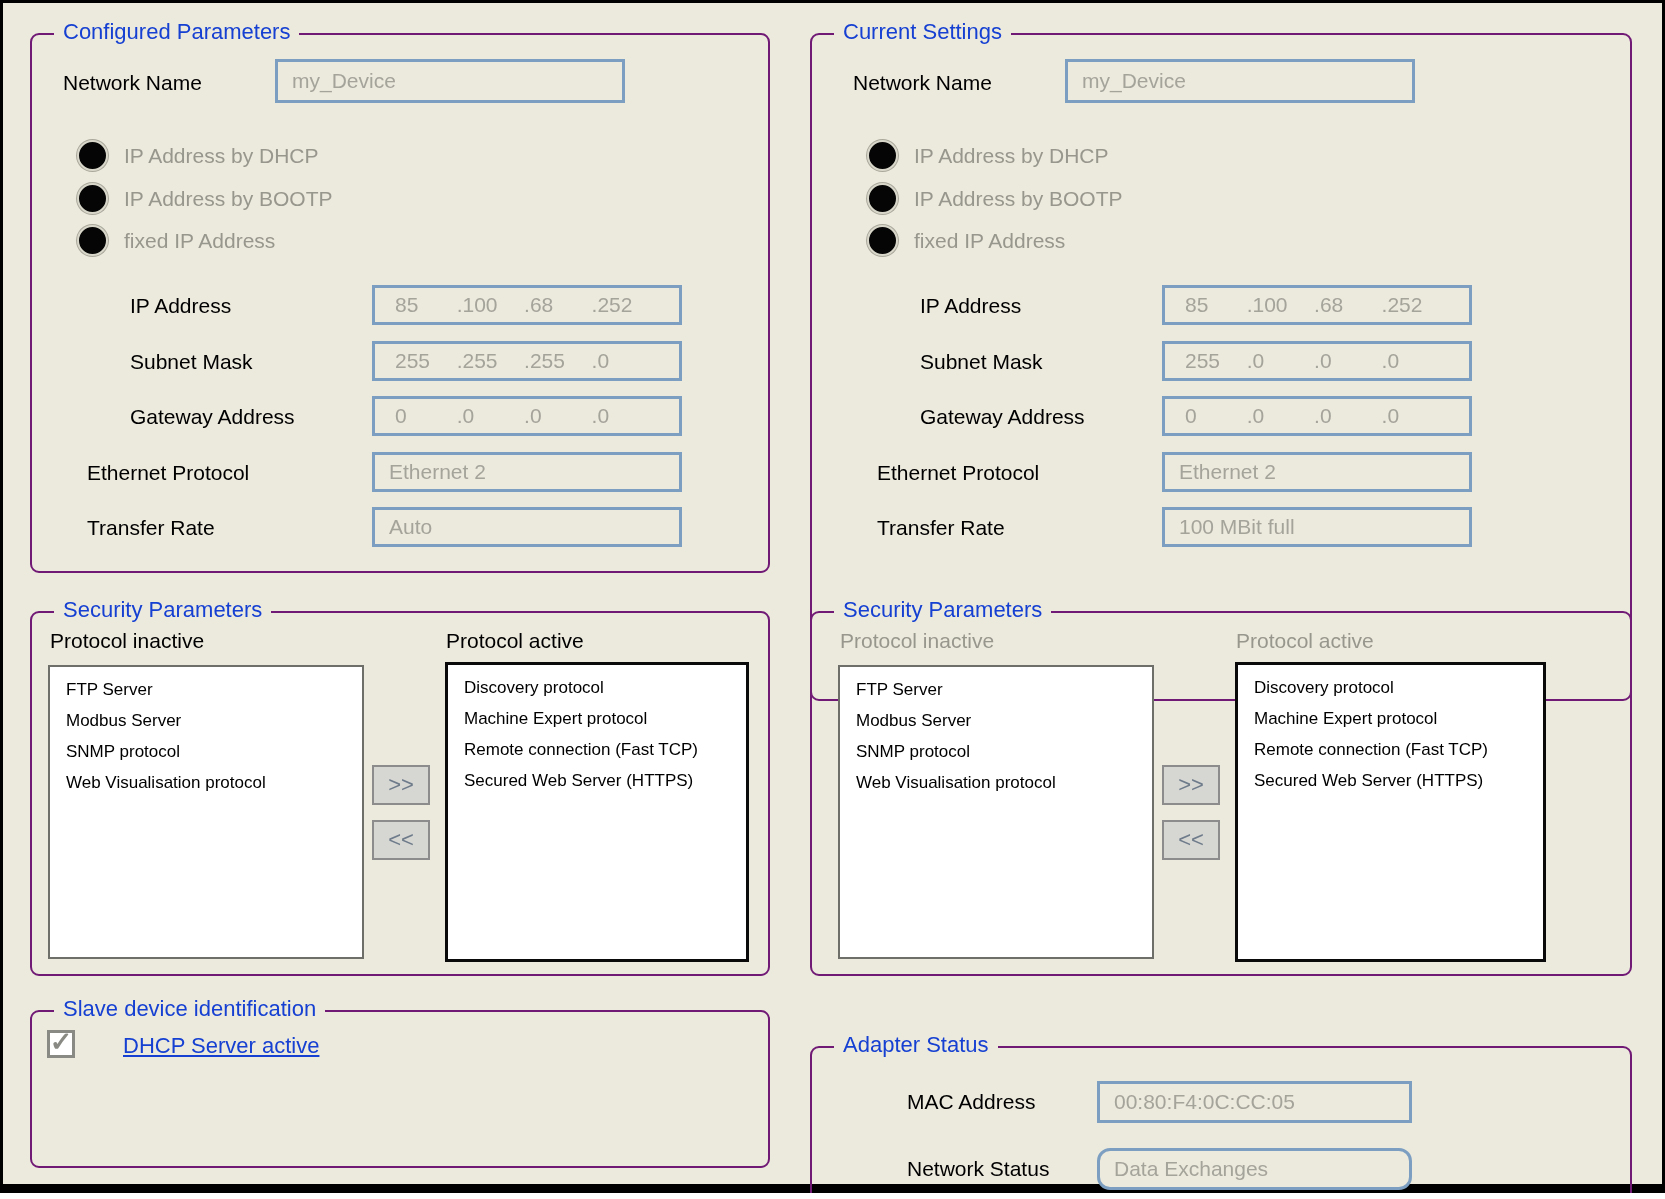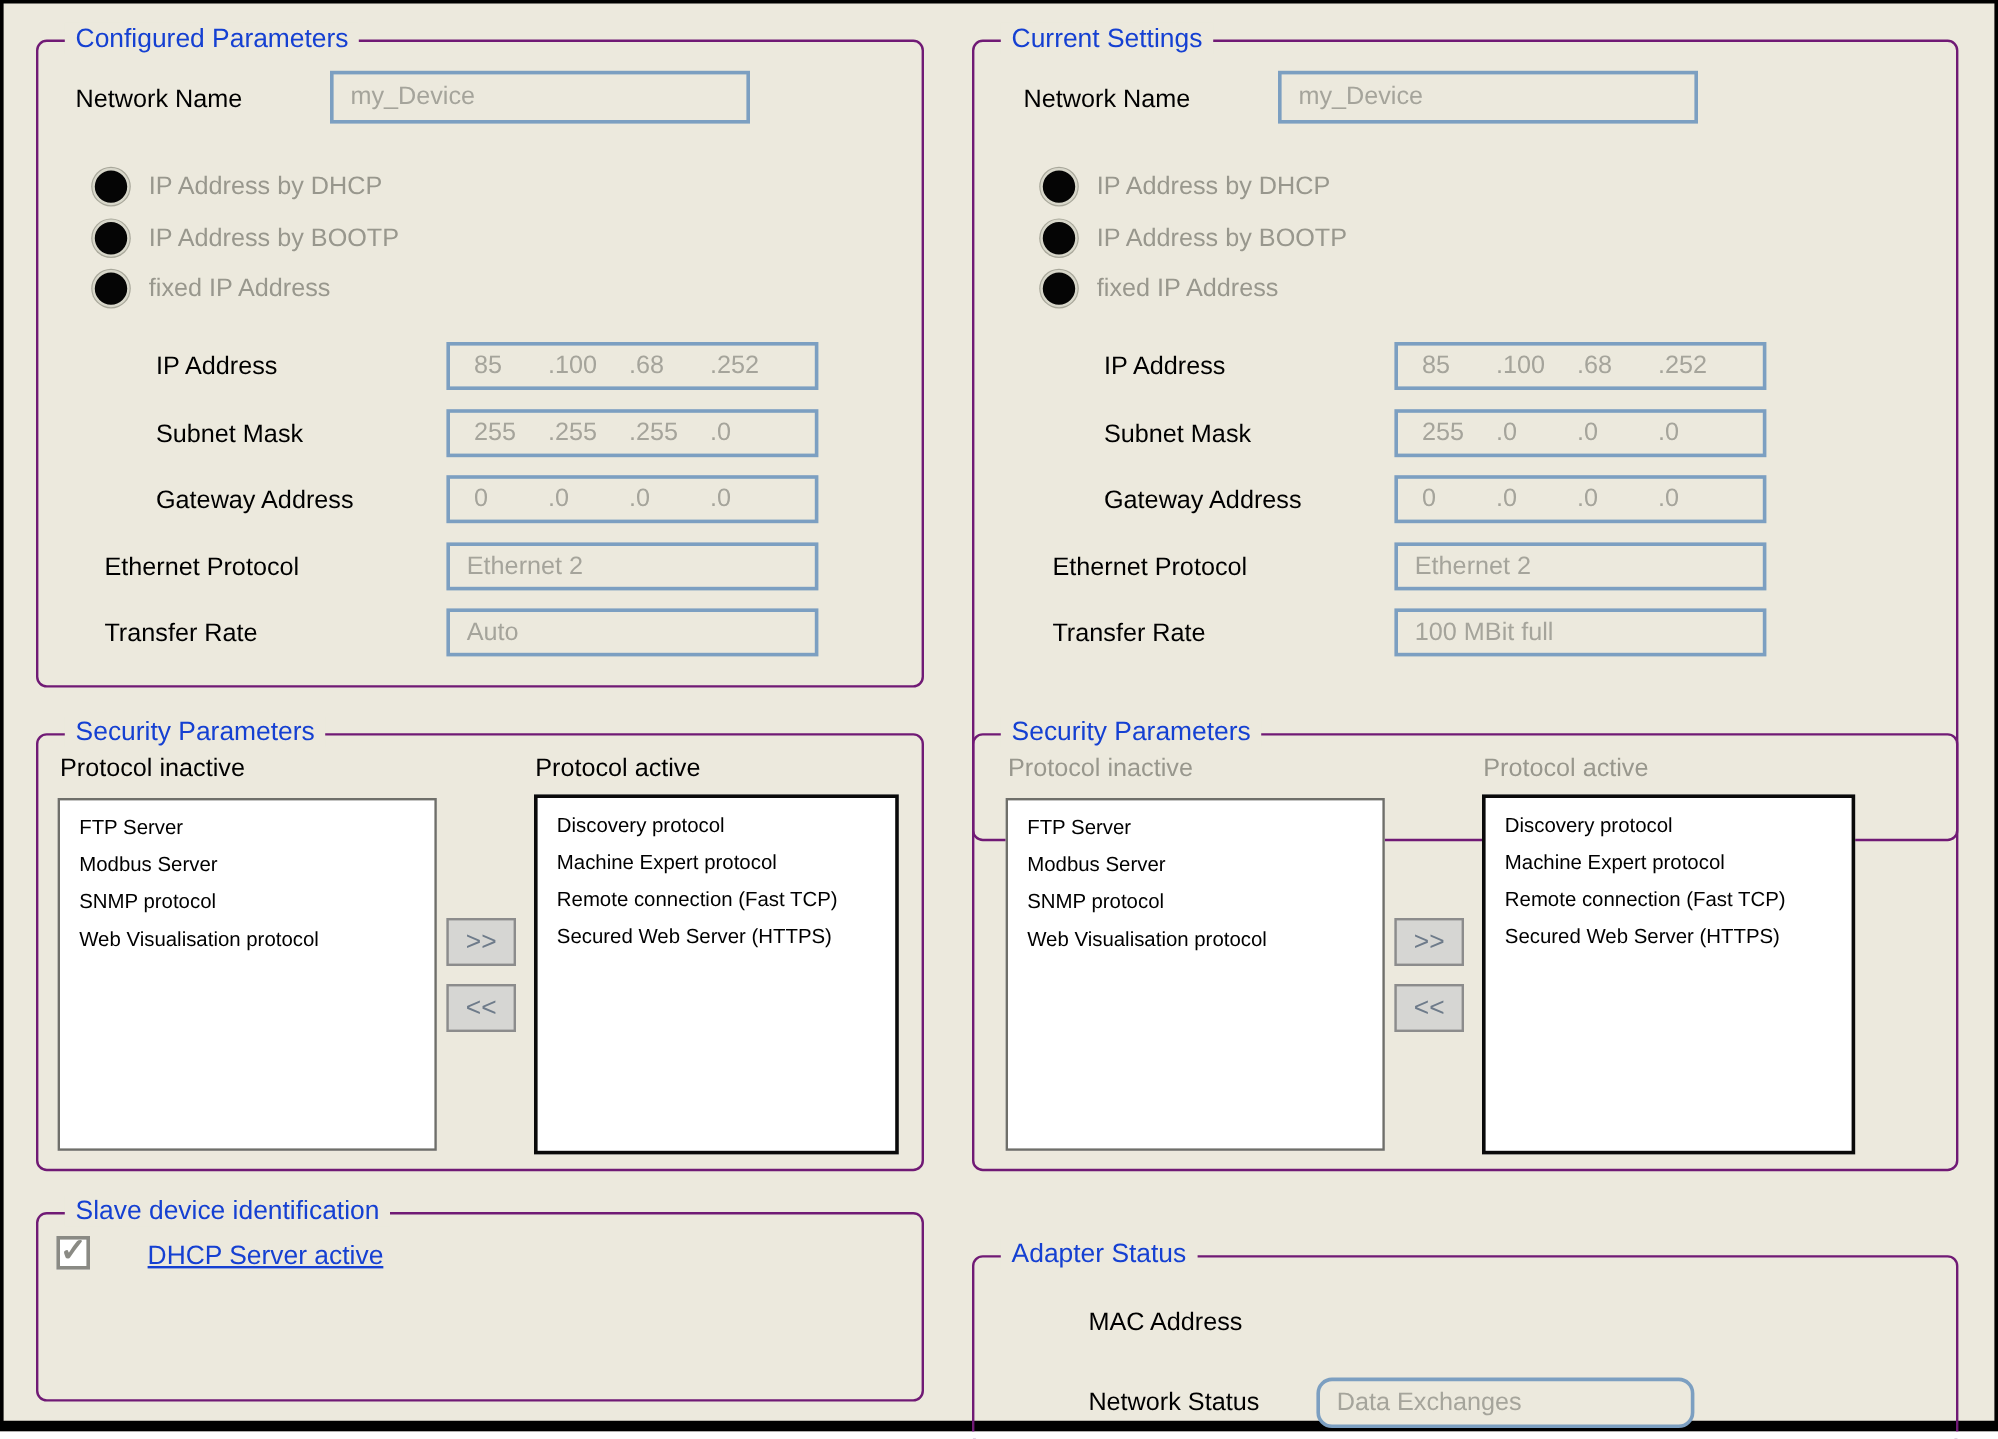--- a/index.html
+++ b/index.html
@@ -232,20 +232,23 @@
         <span class="check">✓</span>
       </span>
       <span class="link" style="left:55px; top:21px;margin-left:36px;">DHCP Server active</span>
     </div>
   </div>
 
   <div class="gb" style="left:807px; top:1007px; width:822px; height:158px;margin-top:36px;">
     <span class="legend">Adapter Status</span>
     <div class="inner">
       <span class="lbl" style="left:95px; top:42px;">MAC Address</span>
+      <div class="inp" style="left:285px; top:33px; width:315px; height:42px;">
+        <span>00:80:F4:0C:CC:05</span>
+      </div>
       <span class="lbl" style="left:95px; top:109px;">Network Status</span>
       <div class="inp" style="left:285px; top:100px; width:315px; height:42px;border-radius:13px;">
         <span>Data Exchanges</span>
       </div>
     </div>
   </div>
 
 </div>
 <div class="botbar-gap"></div>
 

